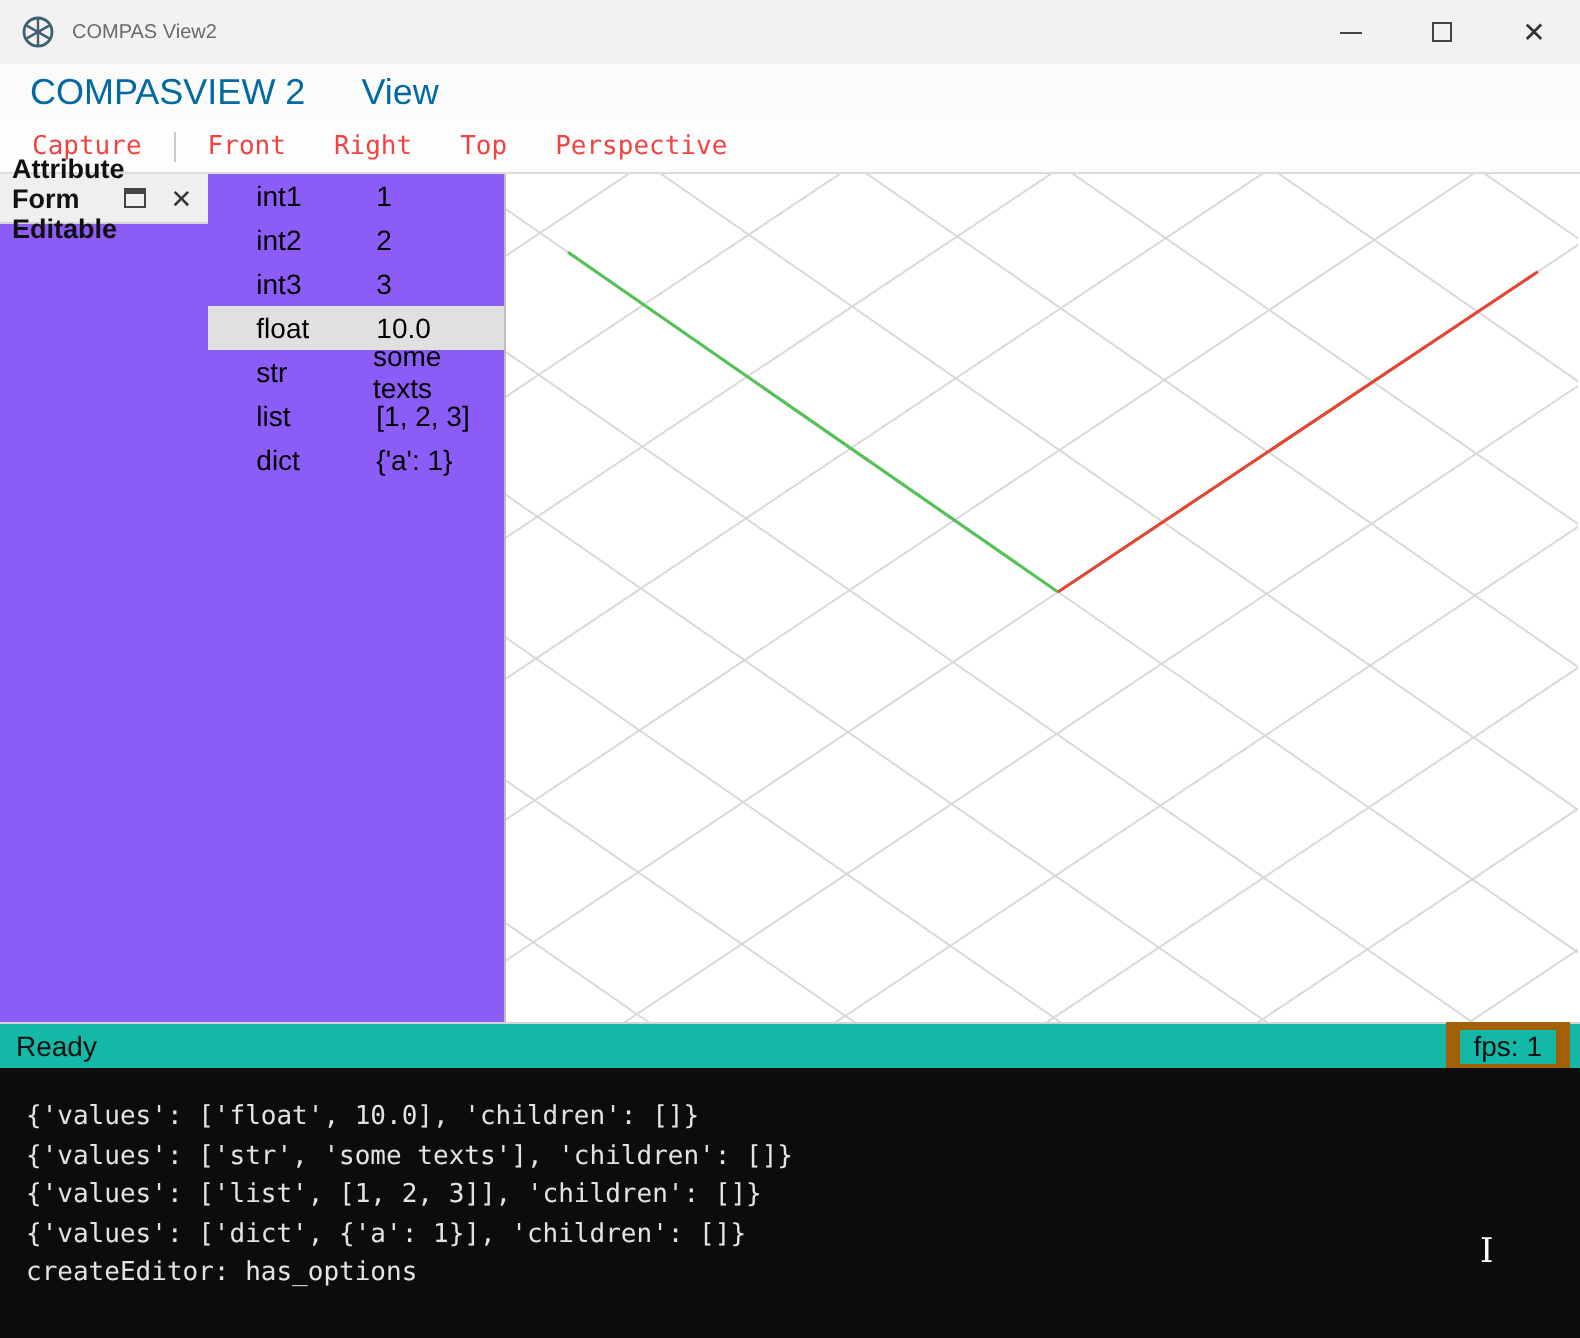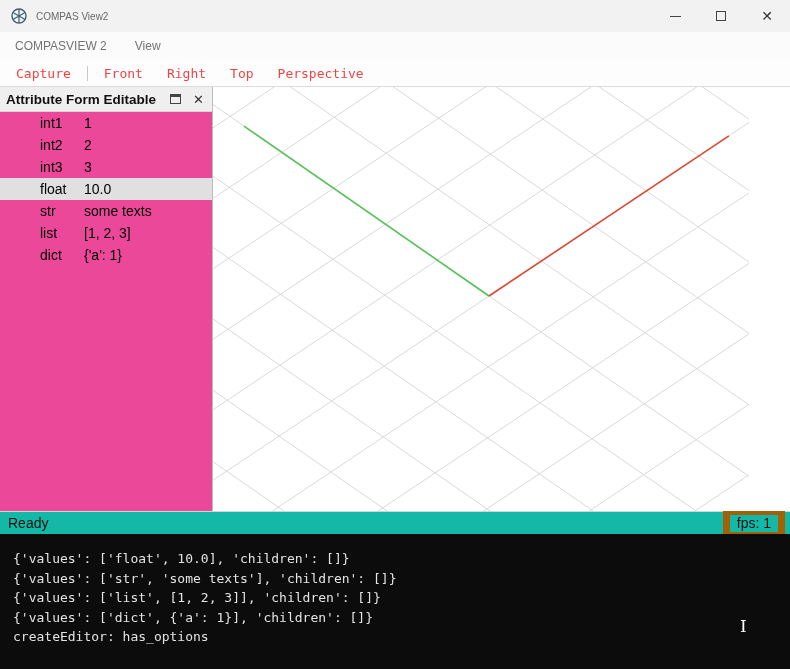--- a/index.html
+++ b/index.html
@@ -11,42 +11,42 @@
   .app-icon{width:18px;height:18px;display:flex;align-items:center}
   .titlebar .title{font-size:10px;color:#6a6a6a;margin-left:8px}
   .win-controls{margin-left:auto;display:flex;height:100%}
   .win-btn{width:46px;display:flex;align-items:center;justify-content:center;color:#333;cursor:default}
   .min-glyph{width:11px;border-top:1.2px solid #444}
   .max-glyph{width:10px;height:10px;border:1.2px solid #444}
   .close-glyph{font-size:14px;color:#333;line-height:1}
 
   
   .menubar{height:28px;display:flex;align-items:center;background:#fbfbfb;padding-left:9px}
-  .menu-item{font-size:12px;color:#737373;padding:0 6px;margin-right:16px}
+  .menu-item{font-size:18px;color:#0369a1;padding:0 6px;margin-right:16px}
 
   
   .toolbar{height:26px;display:flex;align-items:center;background:#fdfdfd;padding-left:4px;font-family:"DejaVu Sans Mono",monospace}
   .tool-btn{font-size:13px;color:#ef4444;padding:3px 12px}
   .tool-sep{width:1px;height:15px;background:#c9c9c9;margin:0 4px}
 
   
   .main{height:425px;display:flex;border-top:1px solid #dcdcdc;background:#fff}
-  .panel{width:213px;border-right:1px solid #bdbdbd;display:flex;flex-direction:column;background:#ec4899}
+  .panel{width:253px;border-right:1px solid #bdbdbd;display:flex;flex-direction:row;background:#8b5cf6}
   .panel-header{height:25px;background:#efefef;border-bottom:1px solid #d6d6d6;display:flex;align-items:center;padding:0 8px 0 6px;flex:0 0 25px}
   .panel-title{font-weight:bold;font-size:13.5px;color:#111}
   .panel-icons{margin-left:auto;display:flex;align-items:center;gap:12px}
   .float-glyph{width:11px;height:10px;border:1px solid #444;border-top-width:3px}
   .panel-close{font-size:13px;color:#333;line-height:1}
   .thead{display:flex;align-items:stretch;height:29px;border-bottom:1px solid #d9d9d9;font-size:14px;color:#1a1a1a;flex:0 0 29px}
   .th1{width:76px;padding-left:4px;display:flex;align-items:center;border-right:1px solid #d9d9d9}
   .th2{padding-left:8px;display:flex;align-items:center}
   .tbody{flex:1}
   .trow{display:flex;height:22px;align-items:center;font-size:14px;color:#000}
   .trow.selected{background:#e0e0e0}
-  .td1{width:76px;padding-left:40px}
+  .td1{width:76px;padding-left:24px}
   .td2{padding-left:8px}
 
   .viewport{flex:1;position:relative;background:#fff;overflow:hidden}
   .viewport svg{position:absolute;left:0;top:0}
 
   
   .statusbar{height:23px;background:#14b8a6;display:flex;align-items:center;padding:0 5px 0 8px;font-size:14px;color:#111;border-top:1px solid #d4d4d4}
   .fps{margin-left:auto;padding:0 7px 1px;border:7px solid #a16207}
 
   

